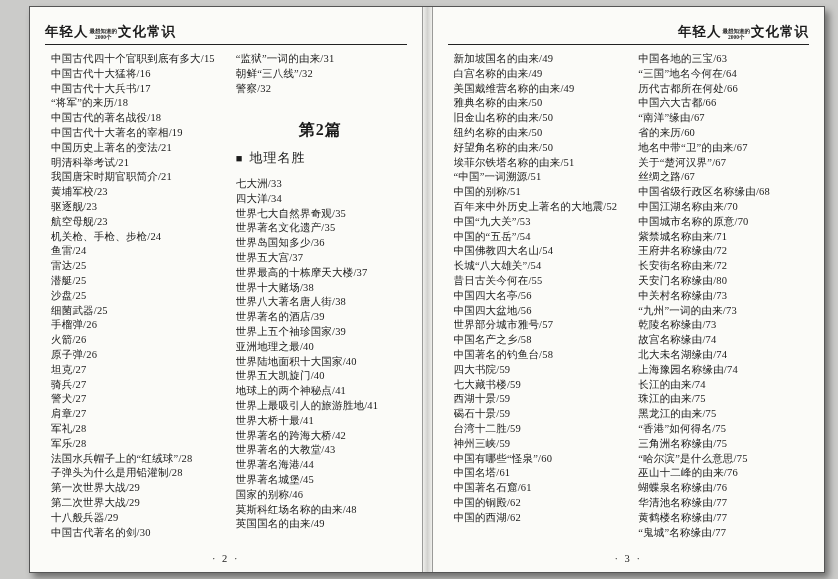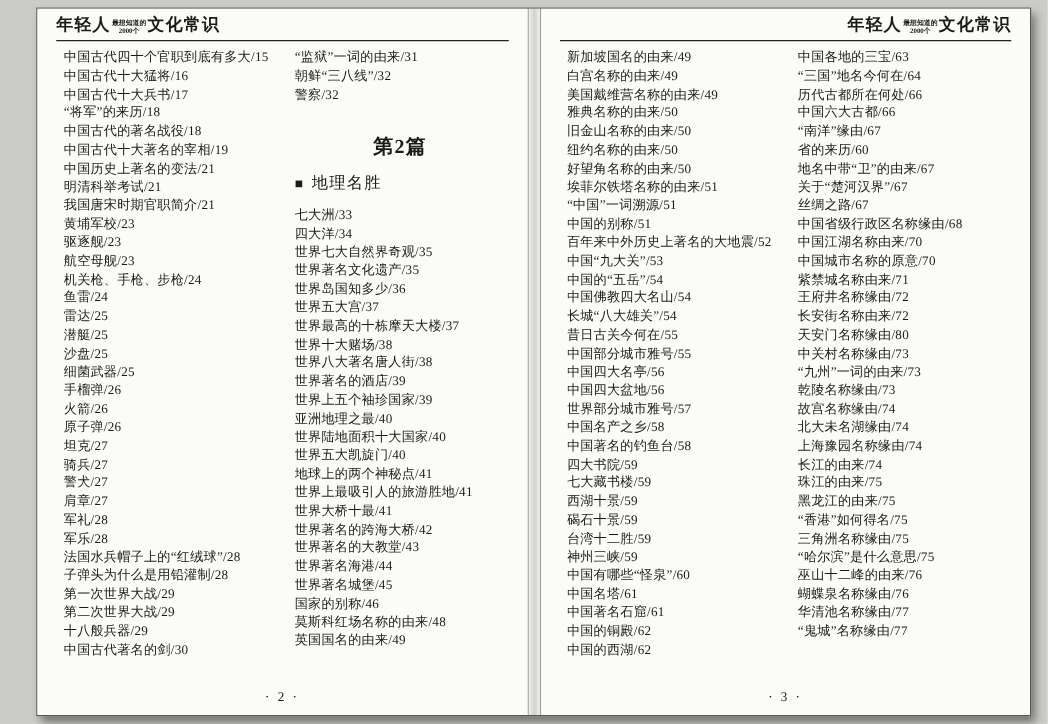--- a/index.html
+++ b/index.html
@@ -18,20 +18,21 @@
     border: 1px solid #555;
     background: #fbfbf8;
     box-shadow: 4px 5px 7px rgba(0,0,0,0.45);
   }
   .page {
     flex: 1 1 0;
     position: relative;
     padding: 2px 15px 6px 15px;
     background: #fbfbf8;
     min-width: 0;
+    margin-top: 12px;
   }
   .gutter {
     width: 9px;
     flex: 0 0 9px;
     background: linear-gradient(90deg, #efefec, #d2d2cf 50%, #efefec);
     border-left: 1px solid #9a9a98;
     border-right: 1px solid #9a9a98;
   }
   .page-header {
     display: flex;
@@ -291,21 +292,20 @@
           <div class="toc-item">中国“九大关”/53</div>
 
           <div class="toc-item">中国的“五岳”/54</div>
 
           <div class="toc-item">中国佛教四大名山/54</div>
 
           <div class="toc-item">长城“八大雄关”/54</div>
 
           <div class="toc-item">昔日古关今何在/55</div>
 
-          <div class="toc-item">中国部分城市雅号/55</div>
 
           <div class="toc-item">中国四大名亭/56</div>
 
           <div class="toc-item">中国四大盆地/56</div>
 
           <div class="toc-item">世界部分城市雅号/57</div>
 
           <div class="toc-item">中国名产之乡/58</div>
 
           <div class="toc-item">中国著名的钓鱼台/58</div>
@@ -389,20 +389,21 @@
           <div class="toc-item">三角洲名称缘由/75</div>
 
           <div class="toc-item">“哈尔滨”是什么意思/75</div>
 
           <div class="toc-item">巫山十二峰的由来/76</div>
 
           <div class="toc-item">蝴蝶泉名称缘由/76</div>
 
           <div class="toc-item">华清池名称缘由/77</div>
 
+          <div class="toc-item">黄鹤楼名称缘由/77</div>
 
           <div class="toc-item">“鬼城”名称缘由/77</div>
         </div>
     </div>
     <div class="page-number">· 3 ·</div>
   </div>
 
 </div>
 
 </body></html>

